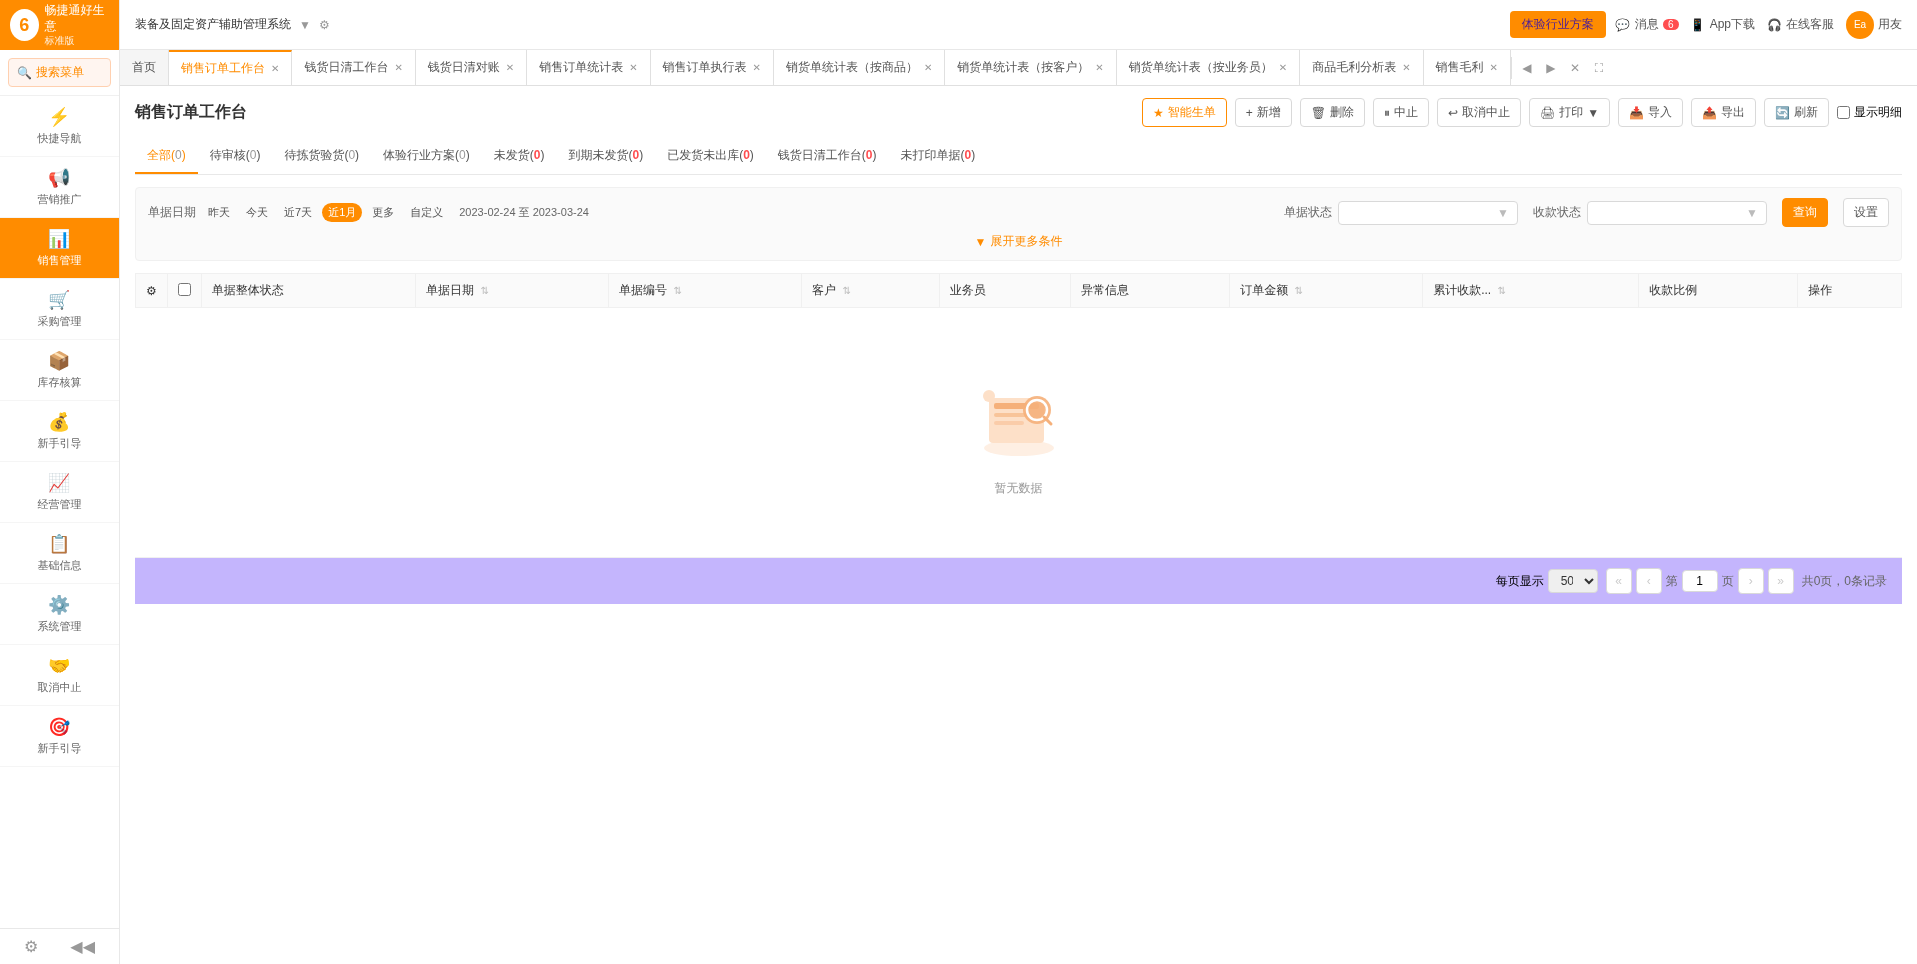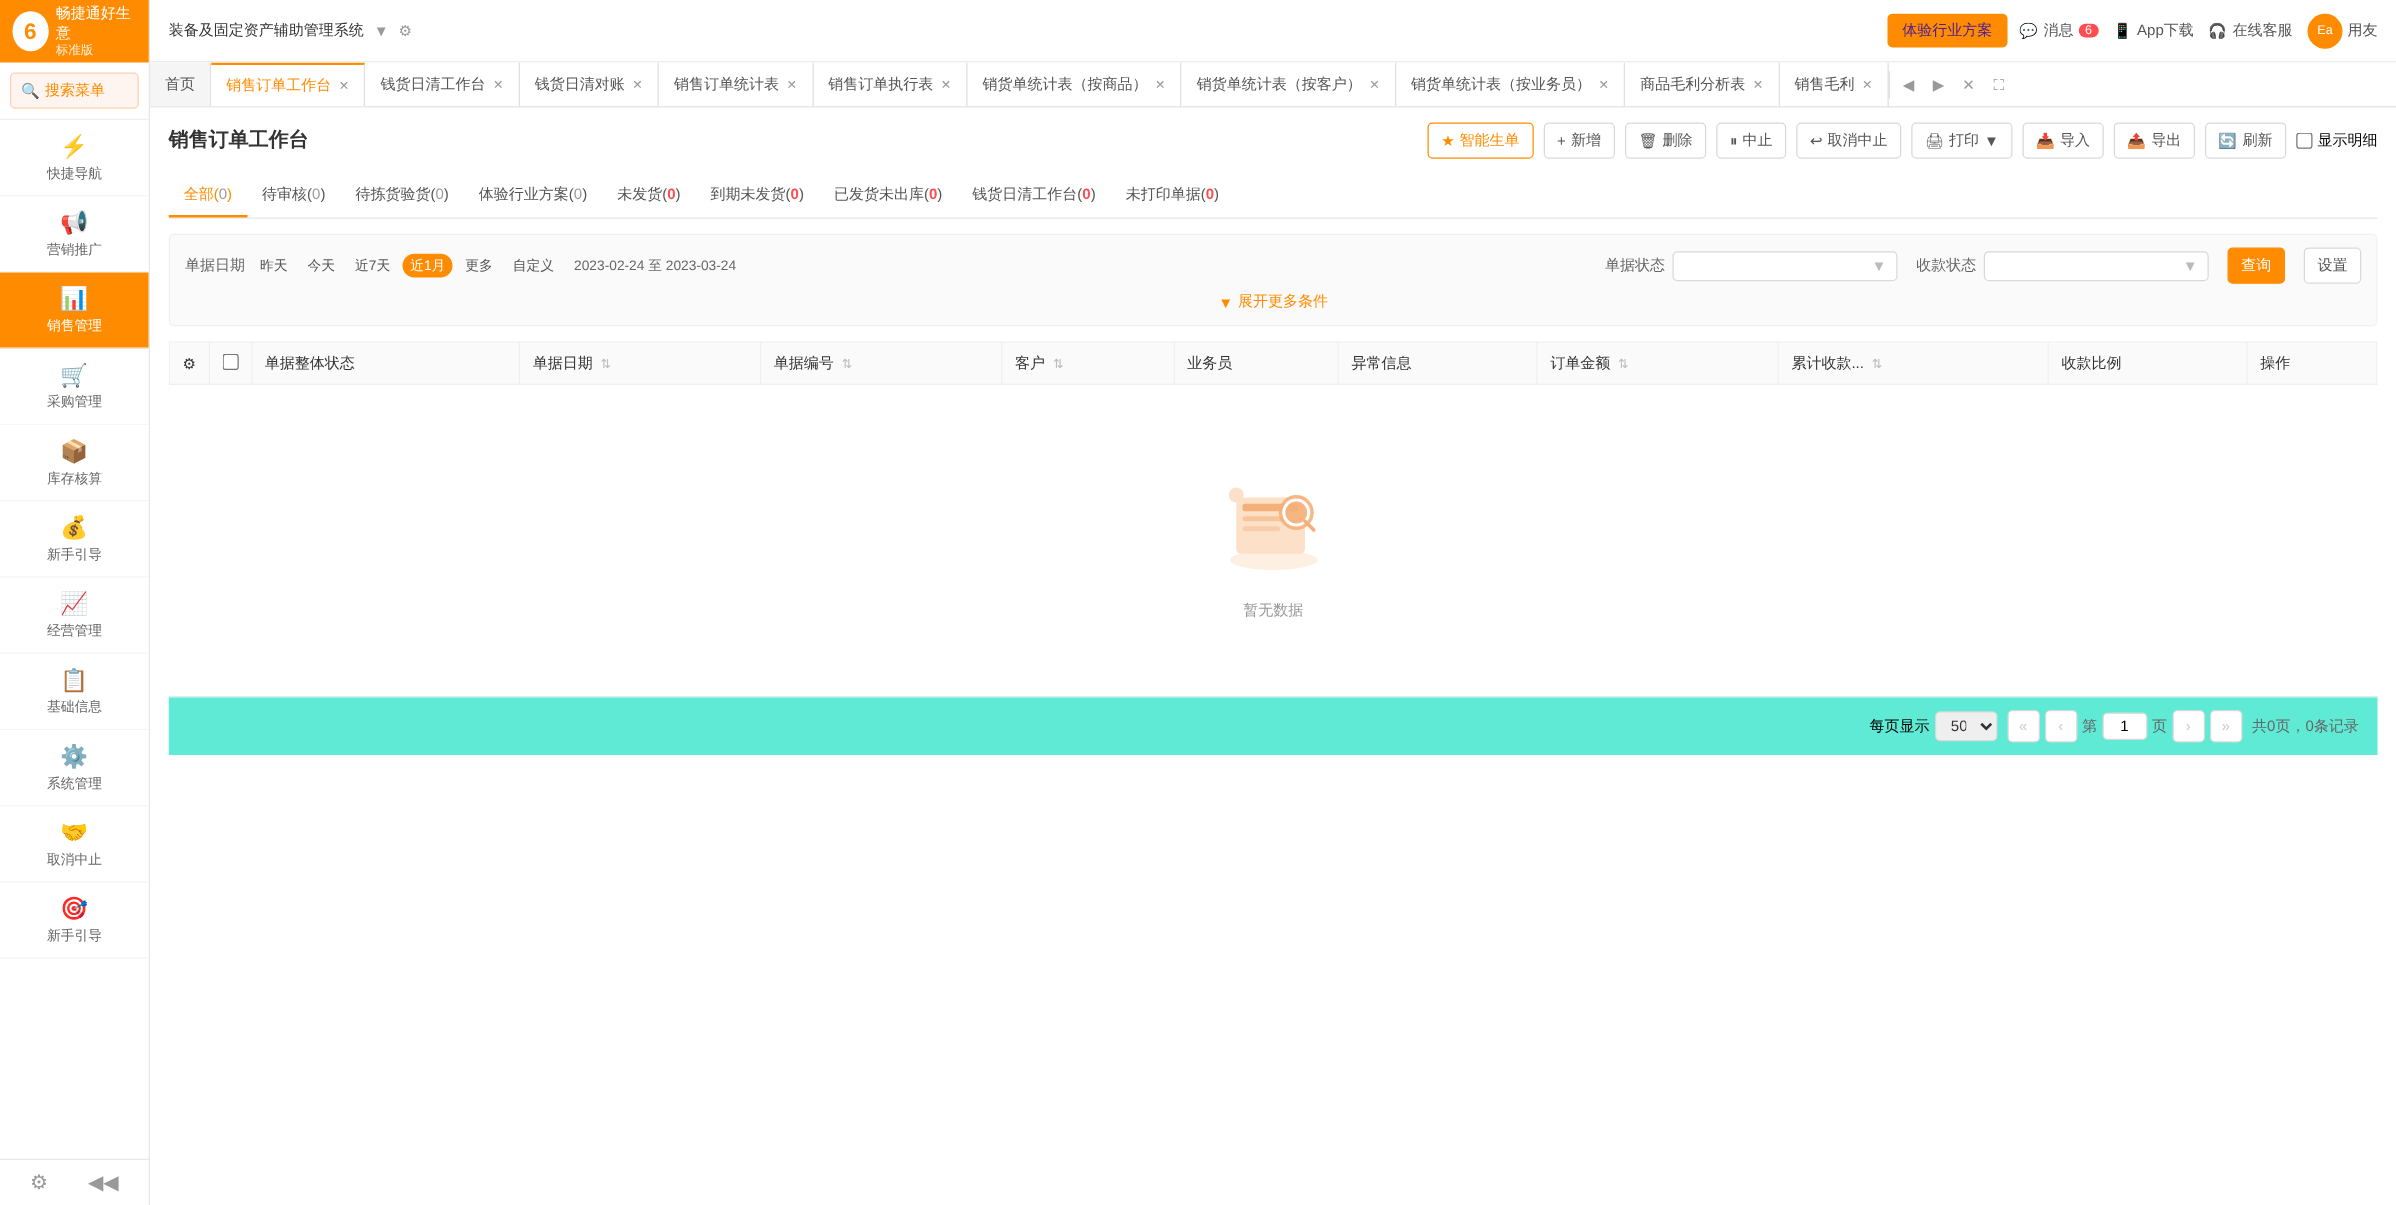--- a/index.html
+++ b/index.html
@@ -92,21 +92,21 @@
     .data-table td { border: 1px solid #f0f0f0; padding: 8px 10px; color: #555; }
     .data-table th .sort-icon { color: #bbb; font-size: 10px; margin-left: 3px; }
     .th-checkbox { width: 30px; text-align: center; }
     .th-settings { width: 30px; text-align: center; }
     
     
     .empty-state { display: flex; flex-direction: column; align-items: center; justify-content: center; padding: 60px 0; color: #999; }
     .empty-icon { width: 100px; height: 100px; margin-bottom: 12px; }
     
     
-    .pagination { display: flex; align-items: center; justify-content: flex-end; padding: 10px 15px; border-top: 1px solid #f0f0f0; gap: 8px; background: #5eead4; }
+    .pagination { display: flex; align-items: center; justify-content: flex-end; padding: 10px 15px; border-top: 1px solid #f0f0f0; gap: 8px; background: #c4b5fd; }
     .page-size-select { display: flex; align-items: center; gap: 4px; }
     .page-size-input { border: 1px solid #d9d9d9; border-radius: 4px; padding: 3px 8px; width: 50px; color: #333; }
     .page-nav { display: flex; align-items: center; gap: 4px; }
     .page-btn { width: 26px; height: 26px; border: 1px solid #d9d9d9; border-radius: 4px; display: flex; align-items: center; justify-content: center; cursor: pointer; color: #555; background: #fff; }
     .page-btn.disabled { color: #ccc; cursor: not-allowed; }
     .page-input { border: 1px solid #d9d9d9; border-radius: 4px; padding: 3px 6px; width: 36px; text-align: center; }
     .page-total { color: #666; }
 
     .scrollbar-container { overflow-x: auto; }
     .scrollbar-container::-webkit-scrollbar { height: 8px; }

